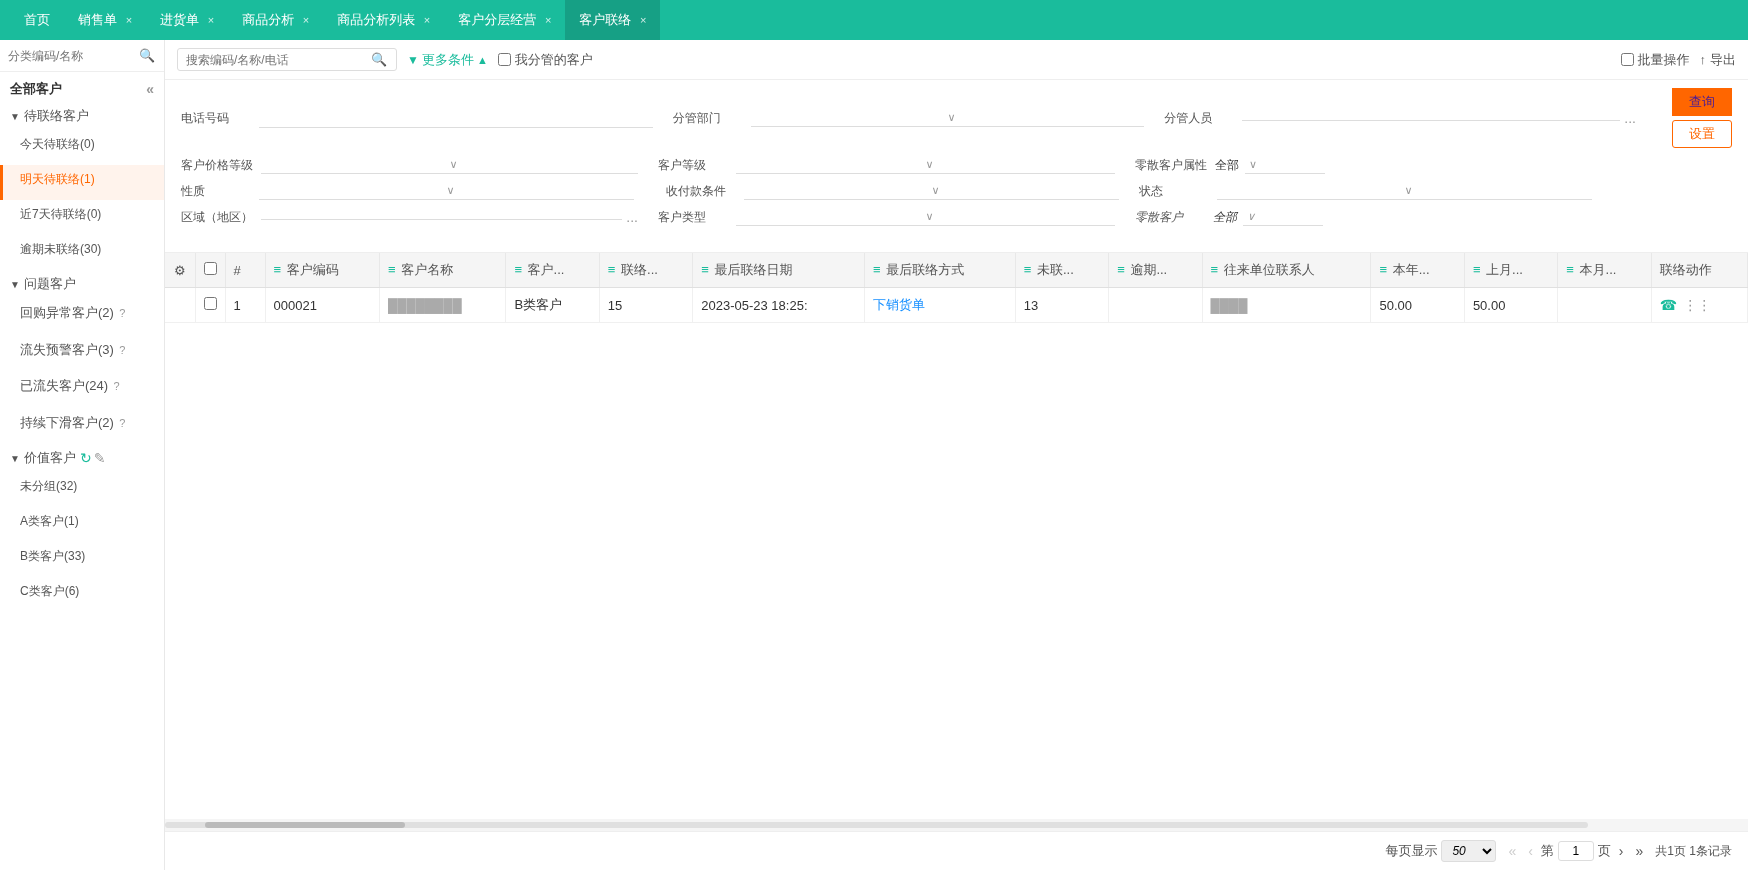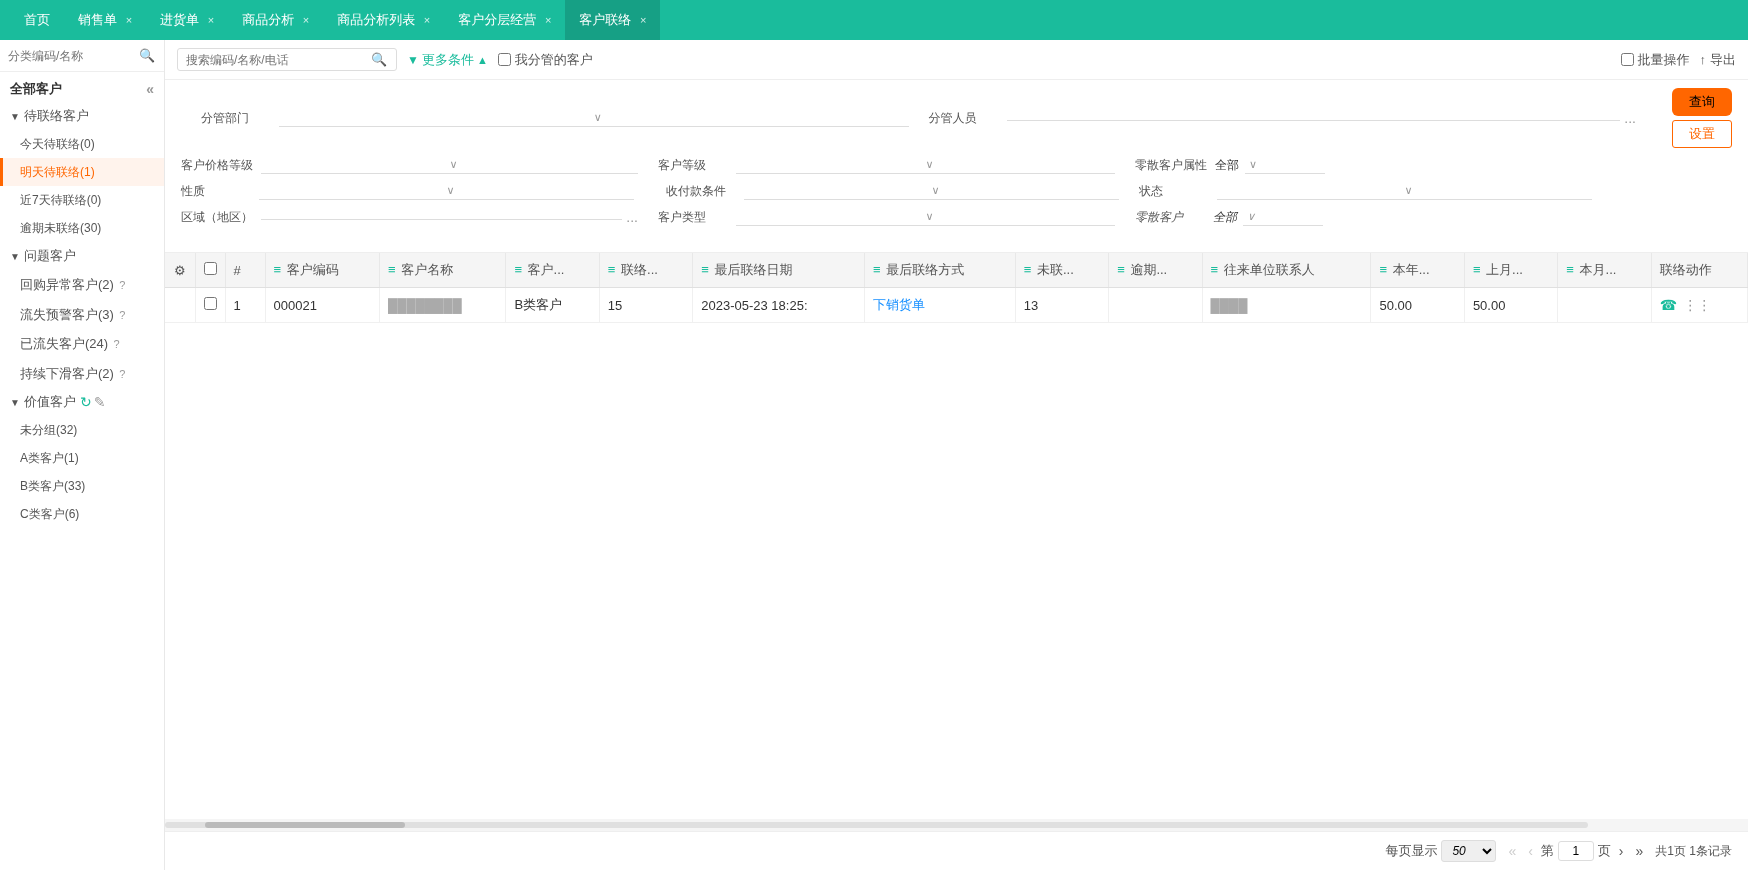--- a/index.html
+++ b/index.html
@@ -85,21 +85,21 @@
       padding: 5px 10px;
       color: #555;
       font-size: 12px;
       cursor: pointer;
     }
     .sidebar-group-label .triangle {
       margin-right: 4px;
       font-size: 10px;
     }
     .sidebar-item {
-      padding: 5px 10px 5px 20px;
+      padding: 5px 10px 12px 20px;
       font-size: 12px;
       color: #555;
       cursor: pointer;
       line-height: 1.5;
     }
     .sidebar-item.active {
       background: #fff3ec;
       color: #f60;
       border-left: 3px solid #f60;
       padding-left: 17px;
@@ -213,23 +213,23 @@
     .filter-dots { color: #999; cursor: pointer; font-size: 14px; margin-left: 4px; }
 
     .action-buttons {
       display: flex;
       flex-direction: column;
       gap: 4px;
       margin-left: 16px;
     }
     .btn-query {
       background: #f60;
-      color: #000000;
+      color: #4c1d95;
       border: none;
-      border-radius: 6px;
+      border-radius: 0;
       padding: 5px 4px;
       cursor: pointer;
       font-size: 13px;
     }
     .btn-reset {
       background: white;
       color: #f60;
       border: 1px solid #f60;
       border-radius: 3px;
       padding: 4px 16px;
@@ -469,20 +469,24 @@
       </div>
       <div class="export-btn">
         <span style="font-size:13px;">↑</span>
         <span>导出</span>
       </div>
     </div>
 
     <div class="filter-panel">
 
       <div class="filter-row">
+        <div class="filter-cell">
+          <span class="filter-label">电话号码</span>
+          <input class="filter-input" type="text" style="">
+        </div>
         <div class="filter-cell" style="margin-left:20px;">
           <span class="filter-label">分管部门</span>
           <div class="filter-select">
             <span></span>
             <span class="chev">∨</span>
           </div>
         </div>
         <div class="filter-cell" style="margin-left:20px;">
           <span class="filter-label">分管人员</span>
           <div style="flex:1;border-bottom:1px solid #ddd;padding:2px 4px;"></div>

